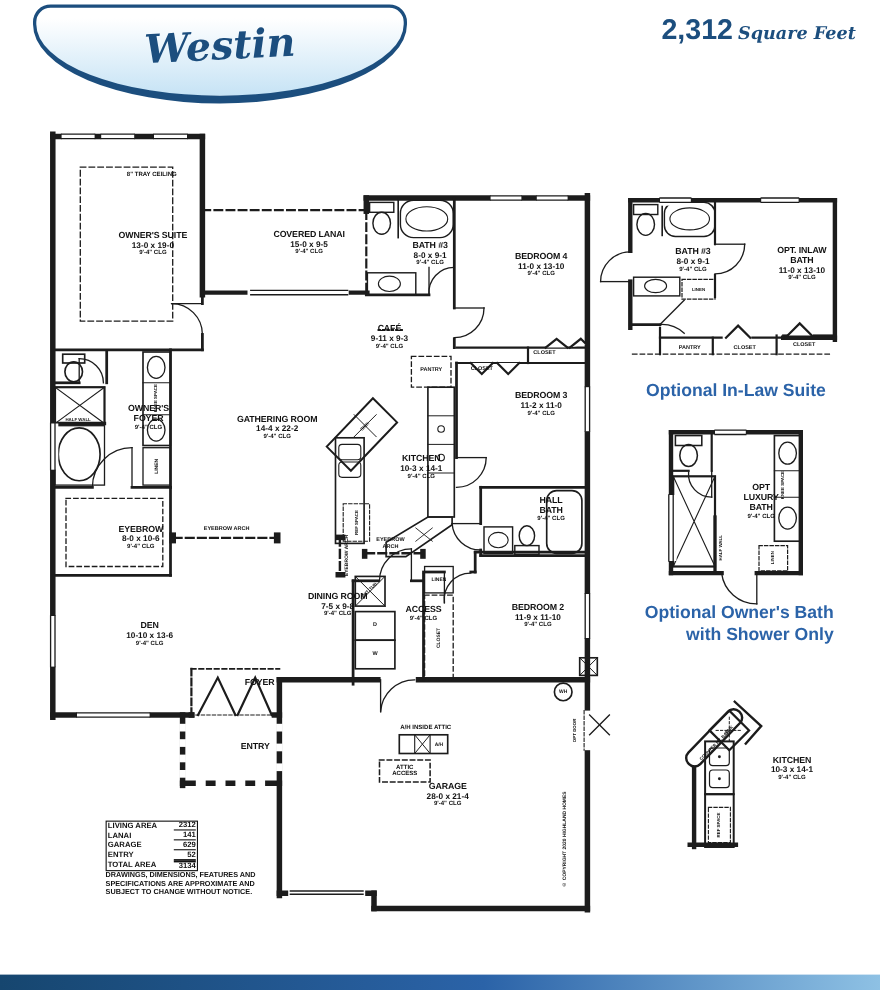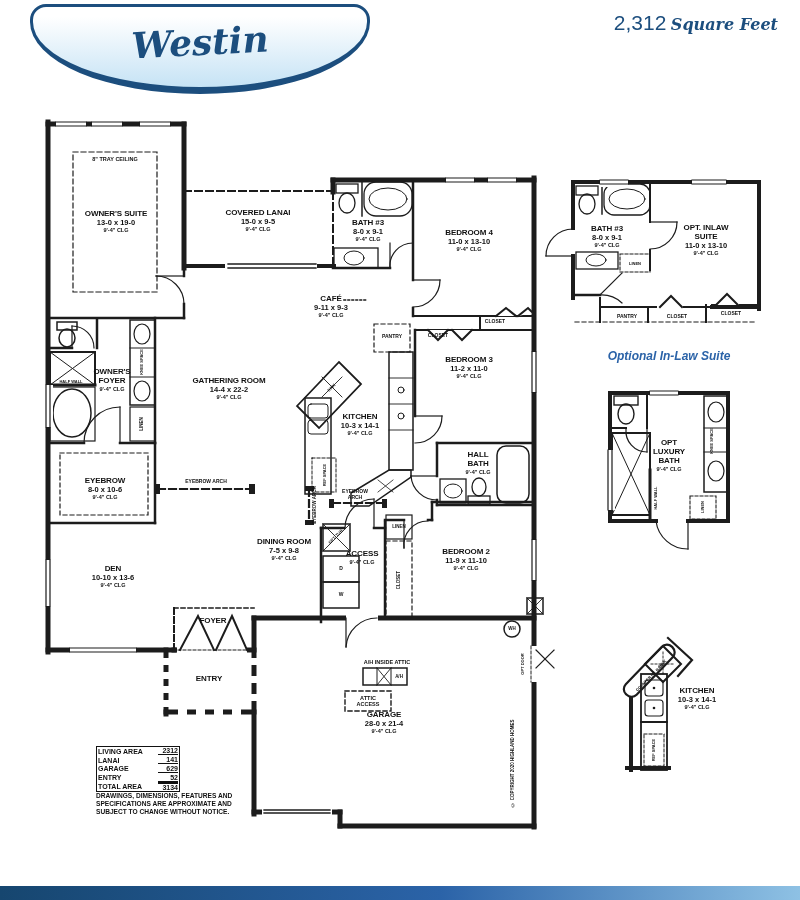--- a/index.html
+++ b/index.html
@@ -8,39 +8,39 @@
   svg{position:absolute;left:0;top:0;}
   
   .badge{position:absolute;left:30px;top:4px;width:334px;height:80px;
          border:3px solid #1c4e7e;border-bottom-width:7px;
          border-radius:16px 16px 170px 170px / 16px 16px 72px 72px;
          background:linear-gradient(180deg,#ffffff 12%,#c6e3f5 100%);}
   .badge-title{position:absolute;left:50%;top:44%;transform:translate(-50%,-50%) rotate(-3deg);
          font-family:"DejaVu Serif",serif;font-style:italic;font-weight:bold;
          font-size:36px;color:#1c4e7e;}
   .hdr{position:absolute;right:22px;top:8px;text-align:right;color:#1c4e7e;line-height:1.45;}
-  .hdr .num{font-weight:normal;font-size:21px;font-family:"Liberation Sans",sans-serif;}
+  .hdr .num{font-weight:bold;font-size:26px;font-family:"Liberation Sans",sans-serif;}
   .hdr .script{font-family:"DejaVu Serif",serif;font-style:italic;font-size:16px;font-weight:bold;}
   .hdr .sep{font-weight:normal;font-size:17px;padding:0 5px;color:#3a6ea5;}
   
-  .rl{position:absolute;transform:translate(-50%,-50%);text-align:center;line-height:1.12;color:#111;}
+  .rl{position:absolute;transform:translate(-50%,-50%);text-align:center;line-height:1.12;color:#111;margin-left:23px;}
   .rl span{display:block;white-space:nowrap;}
   .rl .nm{font-size:8px;font-weight:bold;letter-spacing:-.1px;}
   .rl .dm{font-size:7.5px;font-weight:bold;}
   .rl .cg{font-size:5.5px;font-weight:bold;}
   .rl.wrap span{white-space:normal;}
   .sm{position:absolute;transform:translate(-50%,-50%);font-size:5.5px;font-weight:bold;
       color:#111;white-space:nowrap;text-align:center;line-height:1.15;}
   .sm.wrap{white-space:normal;}
   .sm.t5{font-size:5px;} .sm.t45{font-size:4.5px;} .sm.t4{font-size:4px;}
   .vt{writing-mode:vertical-rl;transform:translate(-50%,-50%) rotate(180deg);}
   .diag{transform:translate(-50%,-50%) rotate(-45deg);}
   
   .cap{position:absolute;transform:translate(-50%,-50%);color:#2b63a8;font-weight:bold;
-       font-style:italic;font-size:12px;white-space:nowrap;text-align:right;line-height:1.25;}
+       font-size:16px;white-space:nowrap;text-align:right;line-height:1.25;}
   
   .atable{position:absolute;left:96px;top:746px;width:82px;border:1.6px solid #111;}
   .arow{display:flex;height:8.8px;align-items:center;padding:0 1px;}
   .arow .al{flex:1;font-size:7px;font-weight:bold;color:#111;white-space:nowrap;}
   .arow .av{font-size:7px;font-weight:bold;color:#111;border-bottom:1px solid #111;
             min-width:20px;text-align:right;}
   .arow.total .av{border-bottom:none;border-top:2.5px double #111;}
   .disclaimer{position:absolute;left:96px;top:792px;width:150px;font-size:6.6px;font-weight:bold;
             color:#111;line-height:1.2;}
   .botbar{position:absolute;left:0;top:886px;width:800px;height:14px;
@@ -548,37 +548,41 @@
       </div>
   </div>
   <div class="disclaimer">DRAWINGS, DIMENSIONS, FEATURES AND SPECIFICATIONS ARE APPROXIMATE AND SUBJECT TO CHANGE WITHOUT NOTICE.</div>
 
   <div class="rl" style="left:607px;top:237px">
     <span class="nm">BATH #3</span>
       <span class="dm">8-0 x 9-1</span>
       <span class="cg">9'-4" CLG</span>
     </div>
   <div class="rl wrap" style="left:706px;top:240px;width:52px">
-    <span class="nm">OPT. INLAW SUITE</span>
+    <span class="nm">OPT. INLAW BATH</span>
       <span class="dm">11-0 x 13-10</span>
       <span class="cg">9'-4" CLG</span>
     </div>
   <div class="sm t4" style="left:635px;top:264px">LINEN</div>
   <div class="sm t5" style="left:627px;top:317px">PANTRY</div>
   <div class="sm t5" style="left:677px;top:317px">CLOSET</div>
   <div class="sm t5" style="left:731px;top:314px">CLOSET</div>
   <div class="cap" style="left:669px;top:356px">Optional In-Law Suite</div>
 
   <div class="rl wrap" style="left:669px;top:456px;width:38px">
     <span class="nm">OPT LUXURY BATH</span>
       <span class="cg">9'-4" CLG</span>
     </div>
   <div class="sm t4 vt" style="left:712px;top:441px">KNEE SPACE</div>
   <div class="sm t4 vt" style="left:656px;top:498px">HALF WALL</div>
   <div class="sm t4 vt" style="left:703px;top:507px">LINEN</div>
+  <div class="cap" style="left:672px;top:568px">
+    <div>Optional Owner's Bath</div>
+    <div>with Shower Only</div>
+  </div>
 
   <div class="rl" style="left:697px;top:699px">
     <span class="nm">KITCHEN</span>
       <span class="dm">10-3 x 14-1</span>
       <span class="cg">9'-4" CLG</span>
     </div>
   <div class="sm t4 diag" style="left:650px;top:678px">COUNTER HT. BAR</div>
   <div class="sm t4 diag" style="left:663px;top:664px">SINK</div>
   <div class="sm t4 vt" style="left:654px;top:750px">REF SPACE</div>
 

